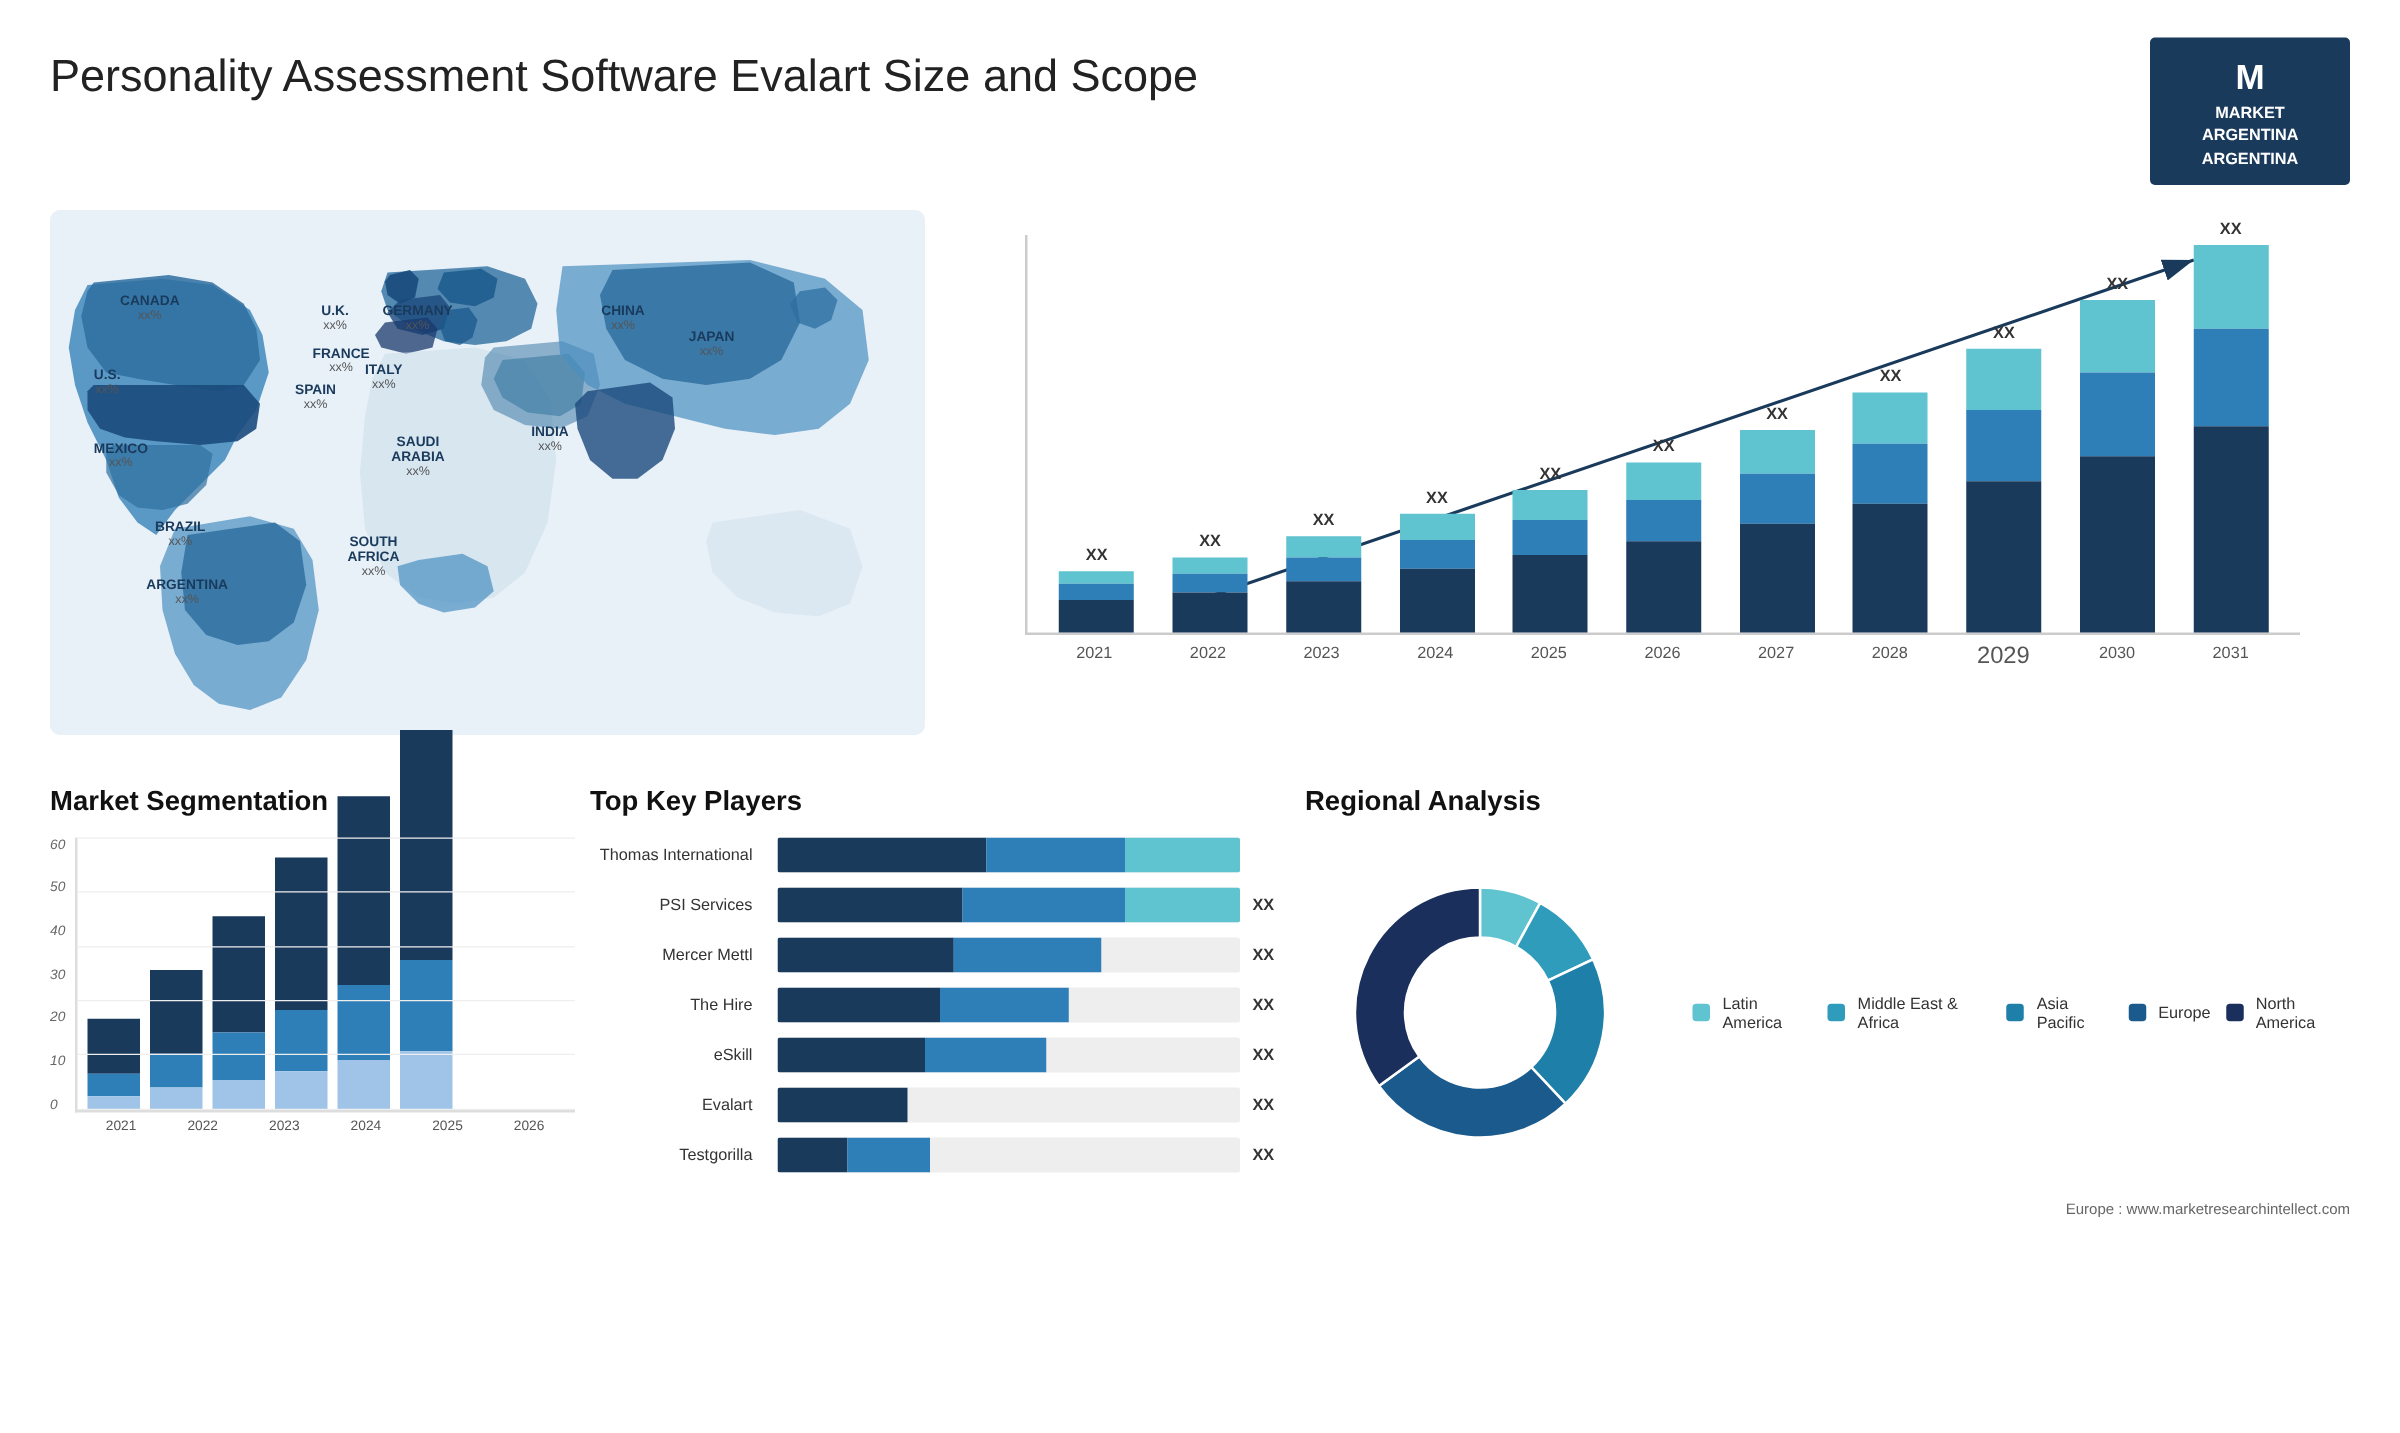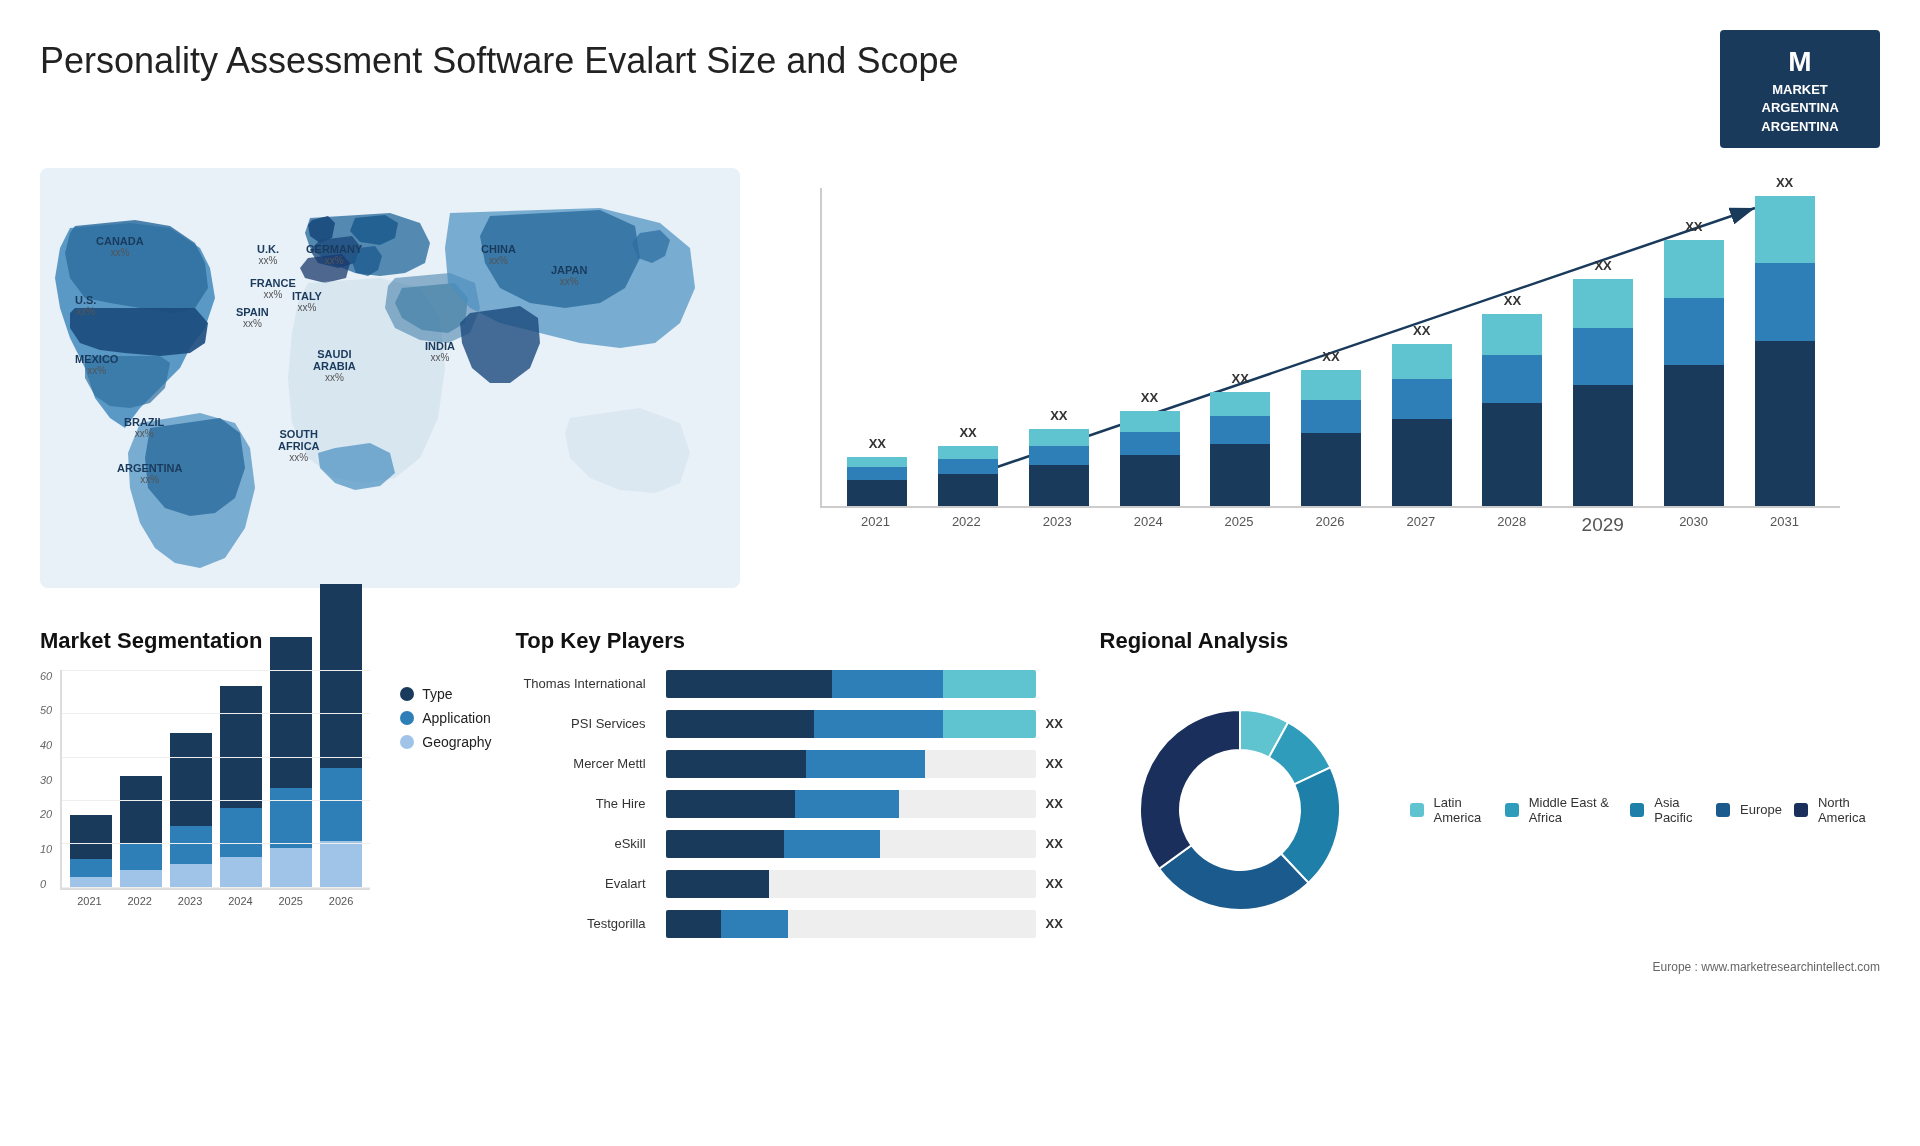--- a/index.html
+++ b/index.html
@@ -118,21 +118,21 @@
       align-items: center;
       width: 60px;
     }
     .bar-segment {
       width: 60px;
     }
 
     
     .bottom-section {
       display: flex;
-      gap: 24px;
+      gap: 12px;
     }
 
     
     .segmentation-container {
       flex: 0 0 420px;
       padding: 10px 0;
     }
     .section-title {
       font-size: 22px;
       font-weight: bold;
@@ -553,34 +553,20 @@
           </div>
         <div style="display:flex;justify-content:space-around;padding:0 4px;" id="seg-year-labels">
         <span class="seg-year" style="width: 42px; text-align: center; display: inline-block; font-size: 11px; color: rgb(85, 85, 85); margin-top: 5px;">2021</span>
             <span class="seg-year" style="width: 42px; text-align: center; display: inline-block; font-size: 11px; color: rgb(85, 85, 85); margin-top: 5px;">2022</span>
             <span class="seg-year" style="width: 42px; text-align: center; display: inline-block; font-size: 11px; color: rgb(85, 85, 85); margin-top: 5px;">2023</span>
             <span class="seg-year" style="width: 42px; text-align: center; display: inline-block; font-size: 11px; color: rgb(85, 85, 85); margin-top: 5px;">2024</span>
             <span class="seg-year" style="width: 42px; text-align: center; display: inline-block; font-size: 11px; color: rgb(85, 85, 85); margin-top: 5px;">2025</span>
             <span class="seg-year" style="width: 42px; text-align: center; display: inline-block; font-size: 11px; color: rgb(85, 85, 85); margin-top: 5px;">2026</span>
           </div>
       </div>
-      <div class="seg-legend">
-      <div class="legend-item">
-            <div class="legend-dot" style="background: rgb(26, 58, 92); border-radius: 50%;"></div>
-            <span>Type</span>
-          </div>
-          <div class="legend-item">
-            <div class="legend-dot" style="background: rgb(46, 126, 184); border-radius: 50%;"></div>
-            <span>Application</span>
-          </div>
-          <div class="legend-item">
-            <div class="legend-dot" style="background: rgb(160, 196, 232); border-radius: 50%;"></div>
-            <span>Geography</span>
-          </div>
-        </div>
     </div>
   </div>
 
   <div class="players-container">
     <div class="section-title">Top Key Players</div>
     <div class="players-list" id="players-list">
     <div class="player-row">
           <div class="player-name">Thomas International</div>
           <div class="player-bar-track">
             <div class="player-bar-seg1" style="width: 45%;"></div>

